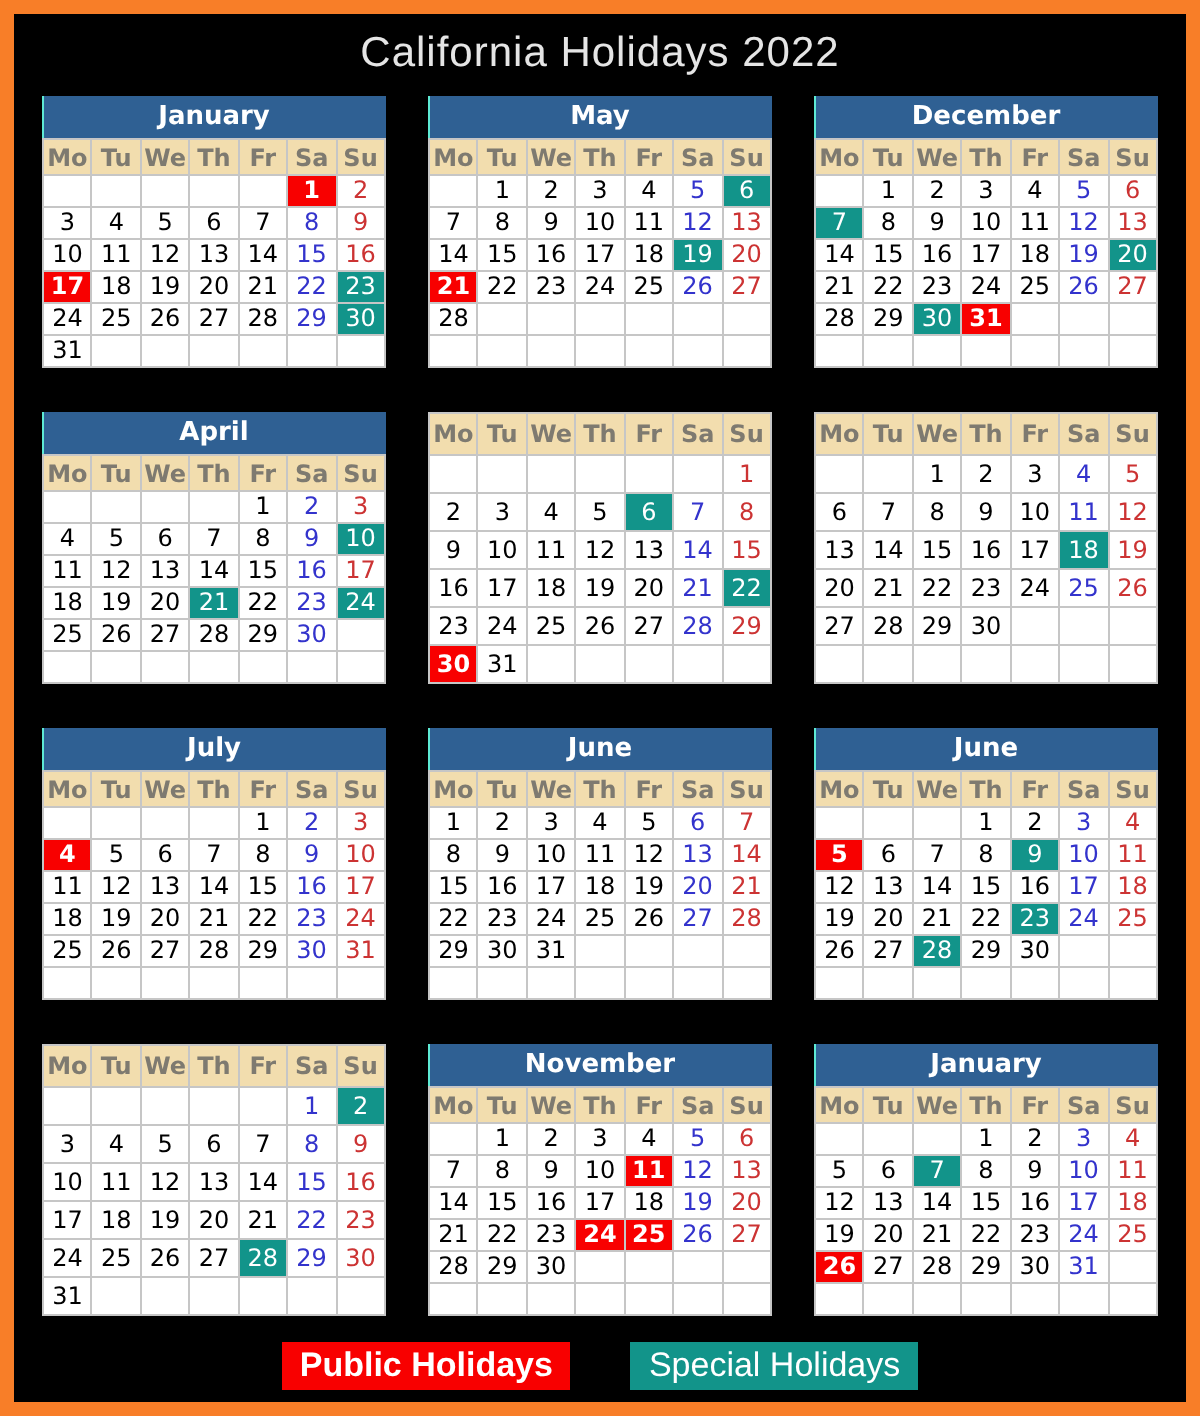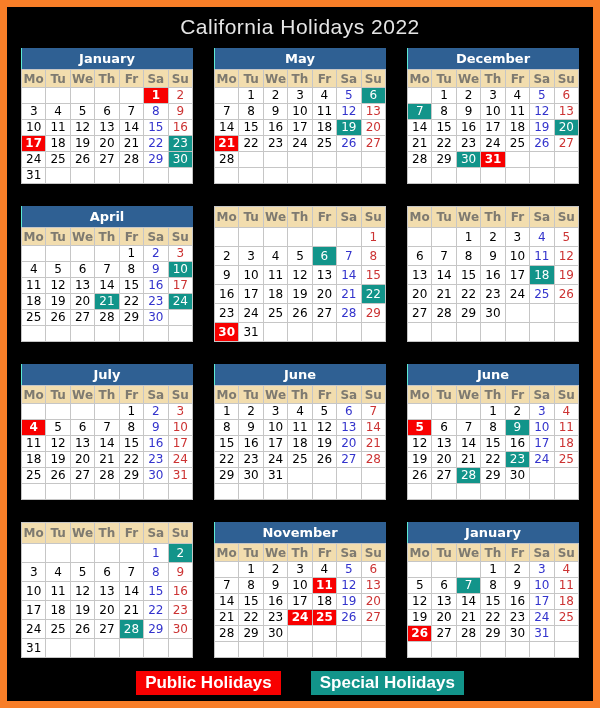--- a/index.html
+++ b/index.html
@@ -58,21 +58,21 @@
   td.dcell.sat{color:var(--saturday-text);}
   td.dcell.sun{color:var(--sunday-text);}
   td.dcell.public{background:var(--public-bg);color:#fff;font-weight:bold;}
   td.dcell.special{background:var(--special-bg);color:#fff;}
   .legend{
     margin-top:13px;display:flex;justify-content:center;gap:30px;
     font-family:"Liberation Sans",sans-serif;font-size:17px;
   }
   .legend-item{color:#fff;padding:2px 9px;}
   .legend-item.public{background:var(--public-bg);font-weight:bold;}
-  .legend-item.special{background:var(--special-bg);font-weight:bold;}
+  .legend-item.special{background:var(--special-bg);}
   .footer{
     margin-top:8px;text-align:center;
     font-family:"Liberation Sans",sans-serif;
   }
   .footer a{
     color:var(--link-text);font-size:19px;text-decoration:none;cursor:pointer;
   }
 </style>
 </head>
 <body>

